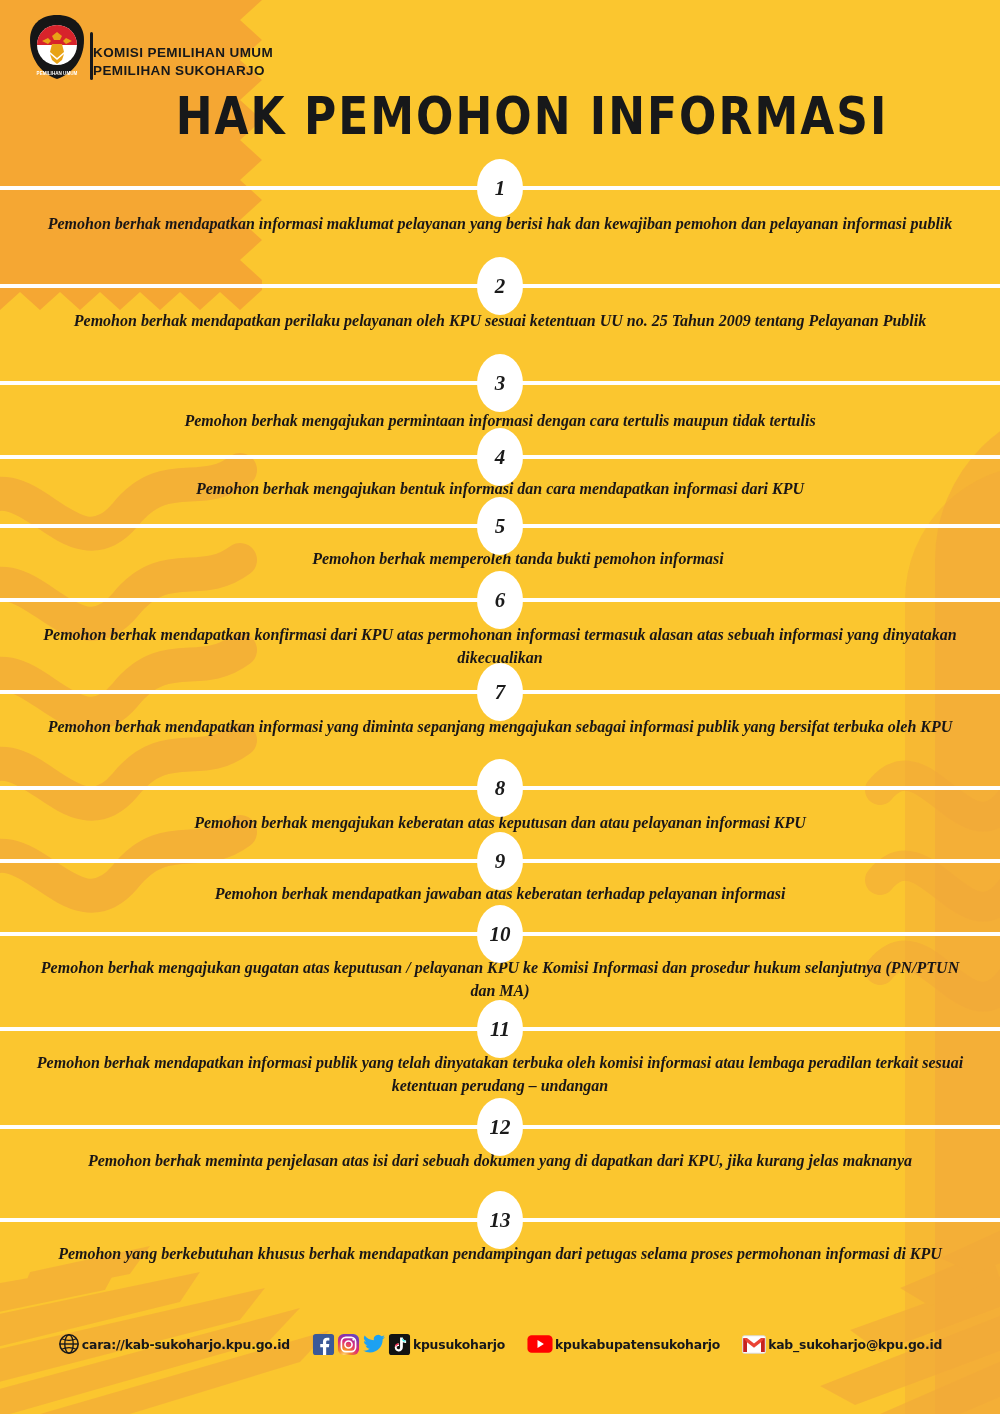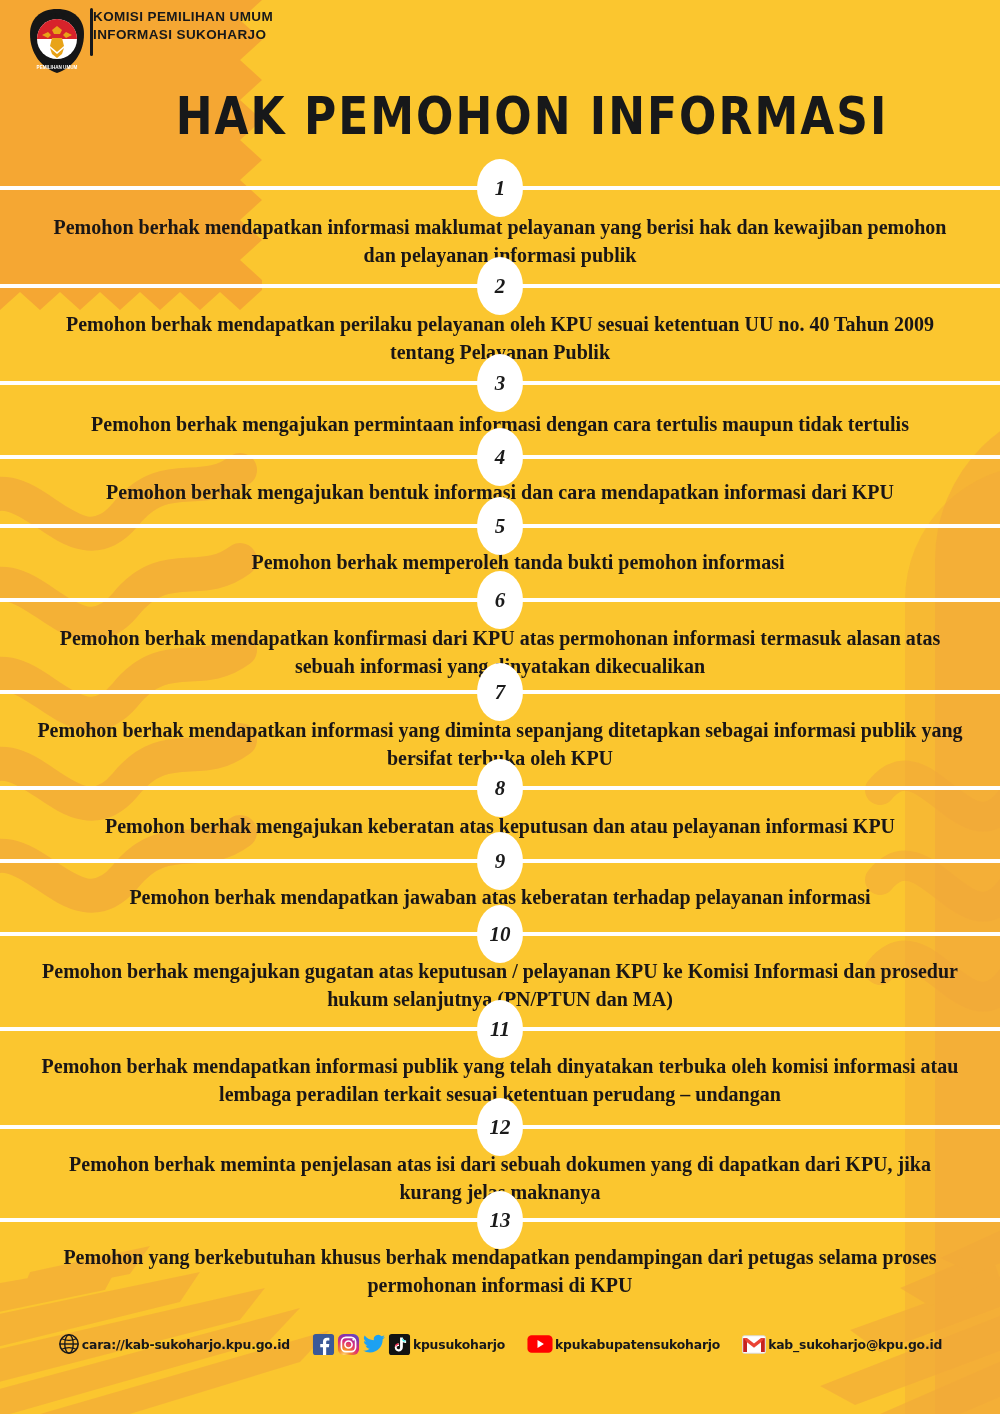--- a/index.html
+++ b/index.html
@@ -17,22 +17,22 @@
     background:#FBC62F;
   }
   
   .bg-deco{position:absolute;inset:0;width:1000px;height:1414px;z-index:0;pointer-events:none;}
   
   .header-band{
     position:absolute;left:0;top:0;width:300px;height:310px;z-index:1;
     pointer-events:none;
   }
   .brand{
-    position:absolute;left:26px;top:8px;z-index:5;
-    display:flex;align-items:flex-start;
+    position:absolute;left:26px;top:14px;z-index:5;
+    display:flex;align-items:flex-end;
   }
   .kpu-logo{width:62px;height:66px;display:block;flex:none;}
   .brand-rule{
     width:3px;height:48px;background:#17181a;border-radius:2px;flex:none;margin-left:2px;
   }
   .brand-text{
     font-family:"Liberation Sans", sans-serif;
     font-weight:bold;
     font-size:13.5px;
     line-height:1.35;
@@ -66,22 +66,22 @@
     width:46px;height:58px;border-radius:50%;
     background:#FFFFFF;
     display:flex;align-items:center;justify-content:center;
     font-family:"Liberation Serif", serif;
     font-weight:bold;font-style:italic;
     font-size:21px;color:#1a1a1a;
     z-index:6;
   }
   .row-text{
     font-family:"Liberation Serif", serif;
-    font-weight:bold;
-    font-size:20px;
+    font-weight:bold;font-style:italic;
+    font-size:16px;
     line-height:1.42;
     color:#1a1616;
     text-align:center;
     padding:0 18px;
     width:964px;
     margin:0 auto;
     box-sizing:border-box;
   }
   
   .footer{
@@ -165,36 +165,36 @@
       <g fill="#161616" font-family="Liberation Sans, sans-serif" font-size="5.2" font-weight="bold" text-anchor="middle">
         <text x="31" y="8.6">KOMISI</text>
       </g>
       <g fill="#ffffff" font-family="Liberation Sans, sans-serif" font-size="4.6" font-weight="bold" text-anchor="middle">
         <text x="31" y="61">PEMILIHAN UMUM</text>
       </g>
     </svg>
     <div class="brand-rule"></div>
     <div class="brand-text">
       <div>KOMISI PEMILIHAN UMUM</div>
-      <div>INFORMASI SUKOHARJO</div>
+      <div>PEMILIHAN SUKOHARJO</div>
     </div>
   </div>
 
   <div class="title">HAK PEMOHON INFORMASI</div>
 
   <div class="list" id="list">
       <div class="row">
         <div class="rule" style="top: 186px;"></div>
         <div class="badge" style="top: 159px;">1</div>
         <div class="row-text" style="position: absolute; left: 18px; top: 213px;">Pemohon berhak mendapatkan informasi maklumat pelayanan yang berisi hak dan kewajiban pemohon dan pelayanan informasi publik</div>
       </div>
       <div class="row">
         <div class="rule" style="top: 284px;"></div>
         <div class="badge" style="top: 257px;">2</div>
-        <div class="row-text" style="position: absolute; left: 18px; top: 310px;">Pemohon berhak mendapatkan perilaku pelayanan oleh KPU sesuai ketentuan UU no. 40 Tahun 2009 tentang Pelayanan Publik</div>
+        <div class="row-text" style="position: absolute; left: 18px; top: 310px;">Pemohon berhak mendapatkan perilaku pelayanan oleh KPU sesuai ketentuan UU no. 25 Tahun 2009 tentang Pelayanan Publik</div>
       </div>
       <div class="row">
         <div class="rule" style="top: 381px;"></div>
         <div class="badge" style="top: 354px;">3</div>
         <div class="row-text" style="position: absolute; left: 18px; top: 403px; margin-top: 7px;">Pemohon berhak mengajukan permintaan informasi dengan cara tertulis maupun tidak tertulis</div>
       </div>
       <div class="row">
         <div class="rule" style="top: 455px;"></div>
         <div class="badge" style="top: 428px;">4</div>
         <div class="row-text" style="position: absolute; left: 18px; top: 478px;">Pemohon berhak mengajukan bentuk informasi dan cara mendapatkan informasi dari KPU</div>
@@ -205,21 +205,21 @@
         <div class="row-text" style="position: absolute; left: 36px; top: 548px;">Pemohon berhak memperoleh tanda bukti pemohon informasi</div>
       </div>
       <div class="row">
         <div class="rule" style="top: 598px;"></div>
         <div class="badge" style="top: 571px;">6</div>
         <div class="row-text" style="position: absolute; left: 18px; top: 624px;">Pemohon berhak mendapatkan konfirmasi dari KPU atas permohonan informasi termasuk alasan atas sebuah informasi yang dinyatakan dikecualikan</div>
       </div>
       <div class="row">
         <div class="rule" style="top: 690px;"></div>
         <div class="badge" style="top: 663px;">7</div>
-        <div class="row-text" style="position: absolute; left: 18px; top: 716px;">Pemohon berhak mendapatkan informasi yang diminta sepanjang ditetapkan sebagai informasi publik yang bersifat terbuka oleh KPU</div>
+        <div class="row-text" style="position: absolute; left: 18px; top: 716px;">Pemohon berhak mendapatkan informasi yang diminta sepanjang mengajukan sebagai informasi publik yang bersifat terbuka oleh KPU</div>
       </div>
       <div class="row">
         <div class="rule" style="top: 786px;"></div>
         <div class="badge" style="top: 759px;">8</div>
         <div class="row-text" style="position: absolute; left: 18px; top: 812px;">Pemohon berhak mengajukan keberatan atas keputusan dan atau pelayanan informasi KPU</div>
       </div>
       <div class="row">
         <div class="rule" style="top: 859px;"></div>
         <div class="badge" style="top: 832px;">9</div>
         <div class="row-text" style="position: absolute; left: 18px; top: 883px;">Pemohon berhak mendapatkan jawaban atas keberatan terhadap pelayanan informasi</div>

